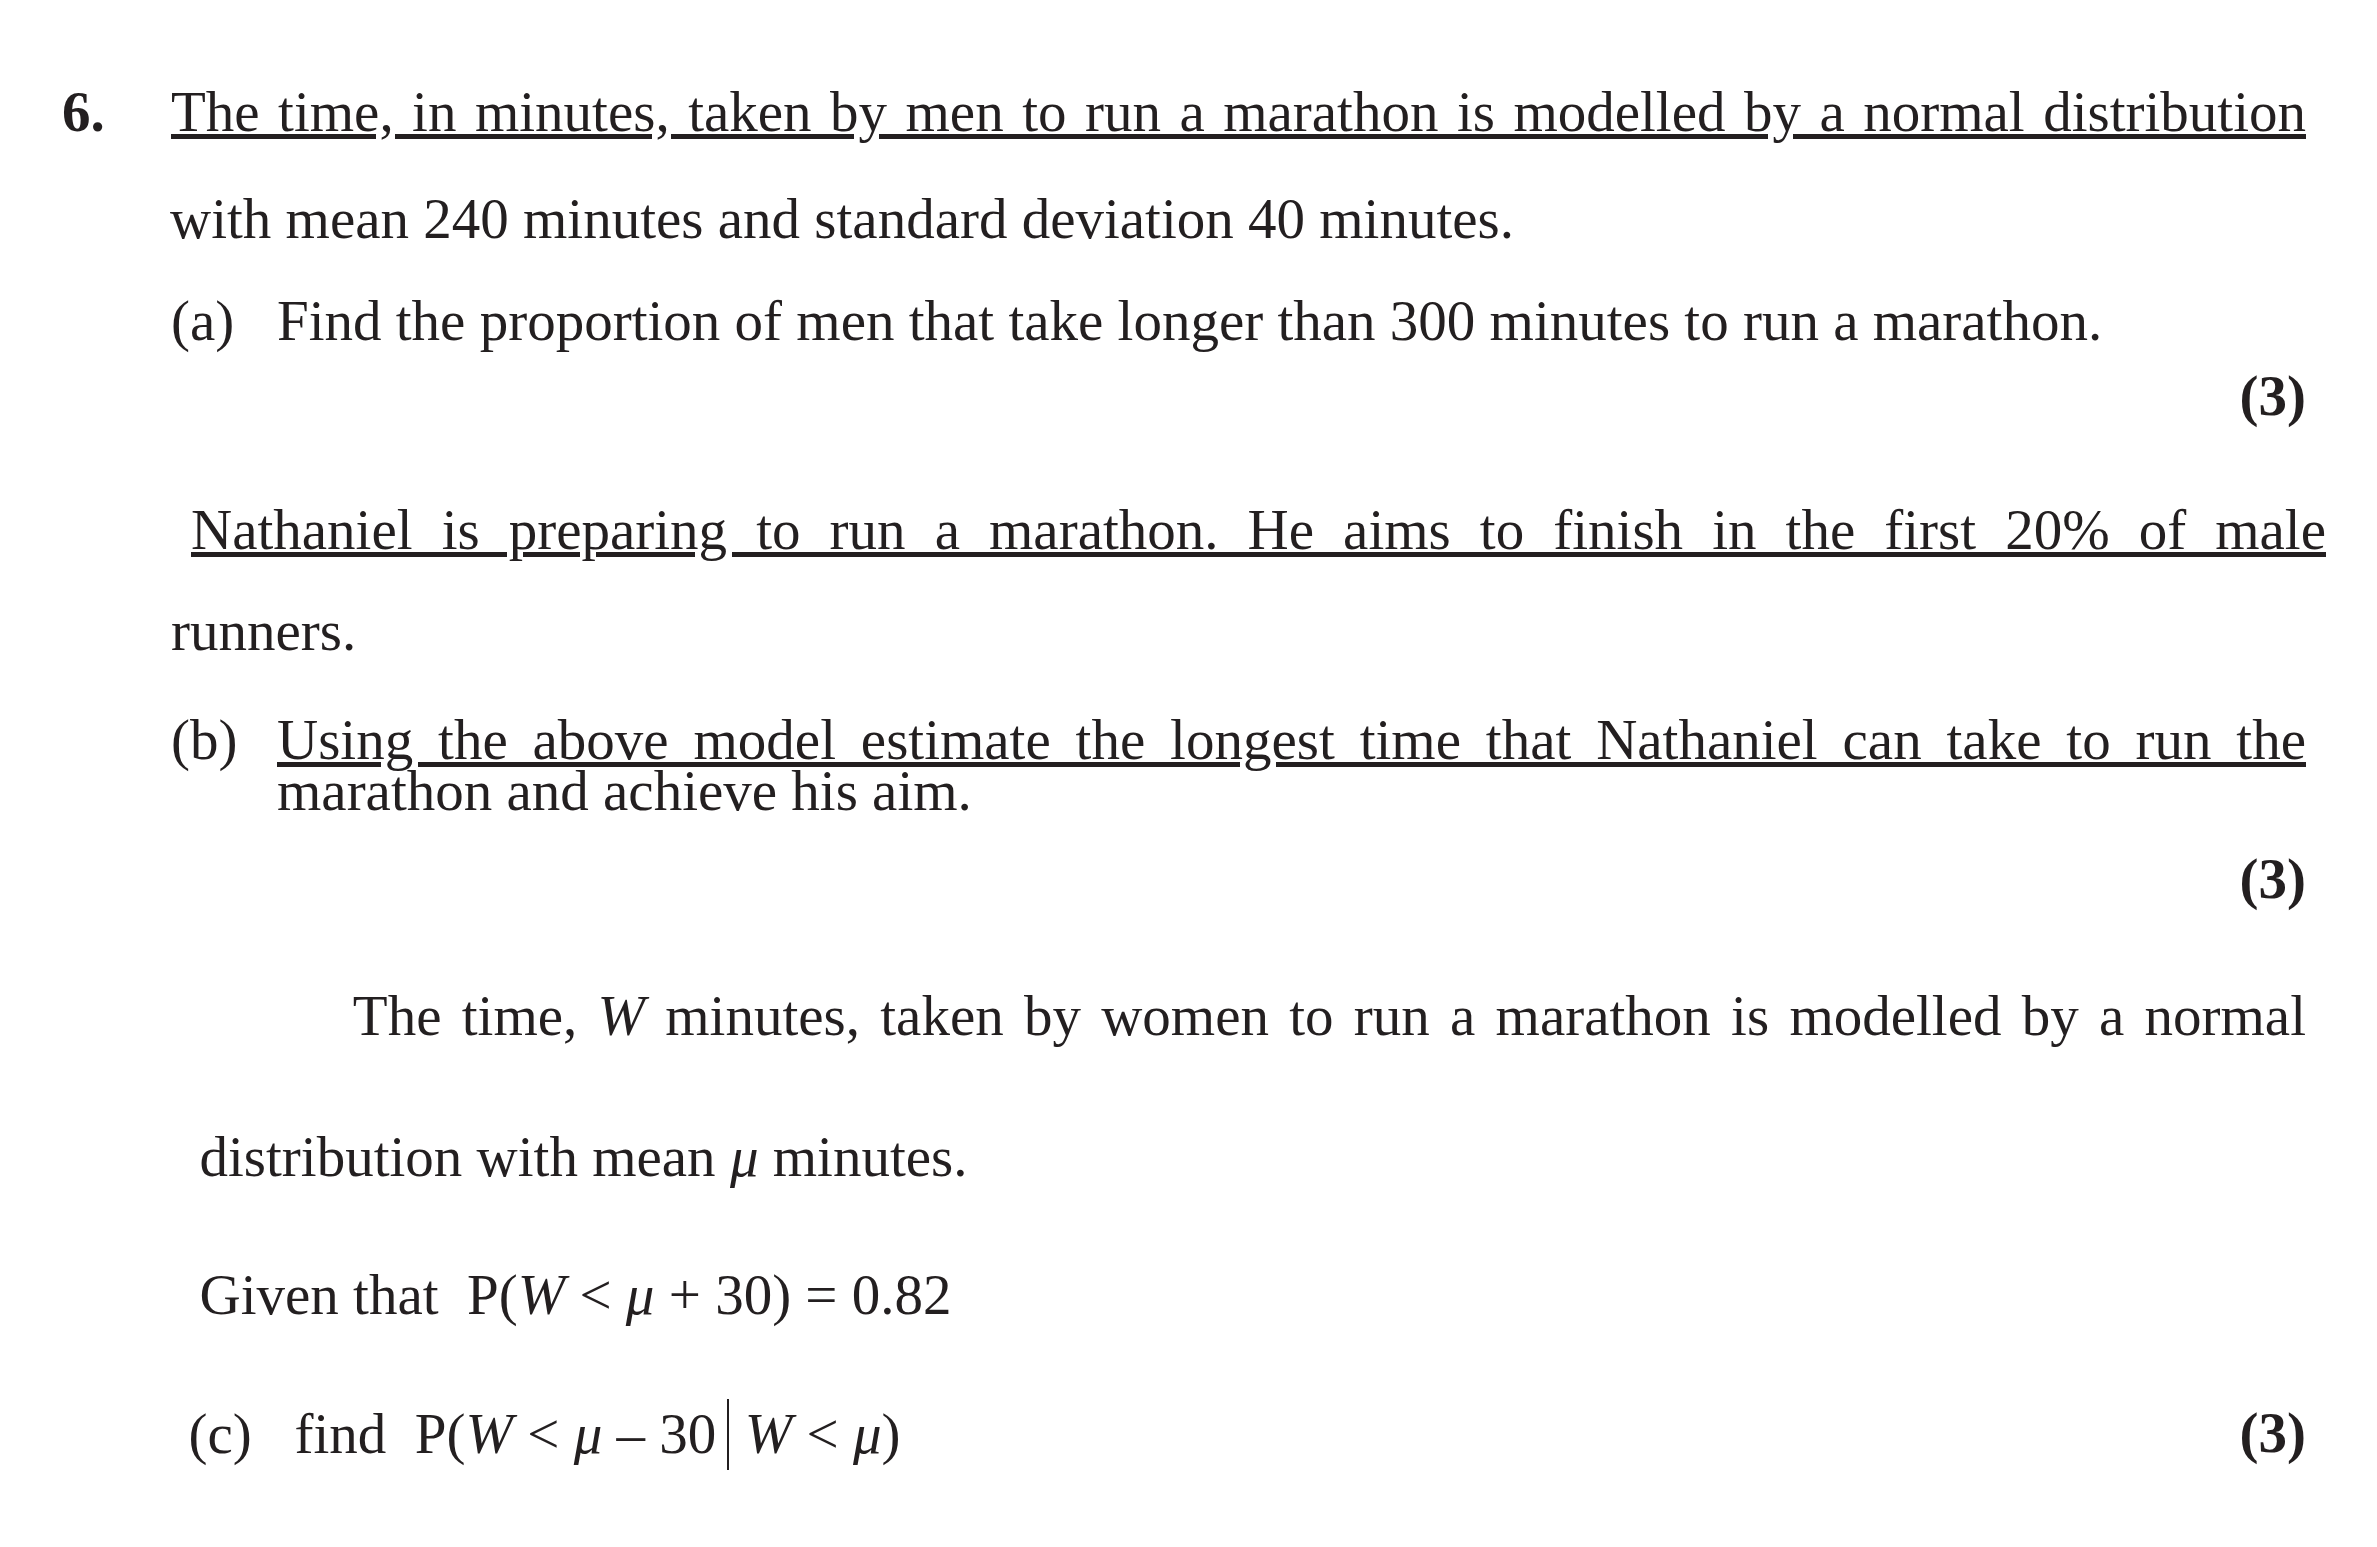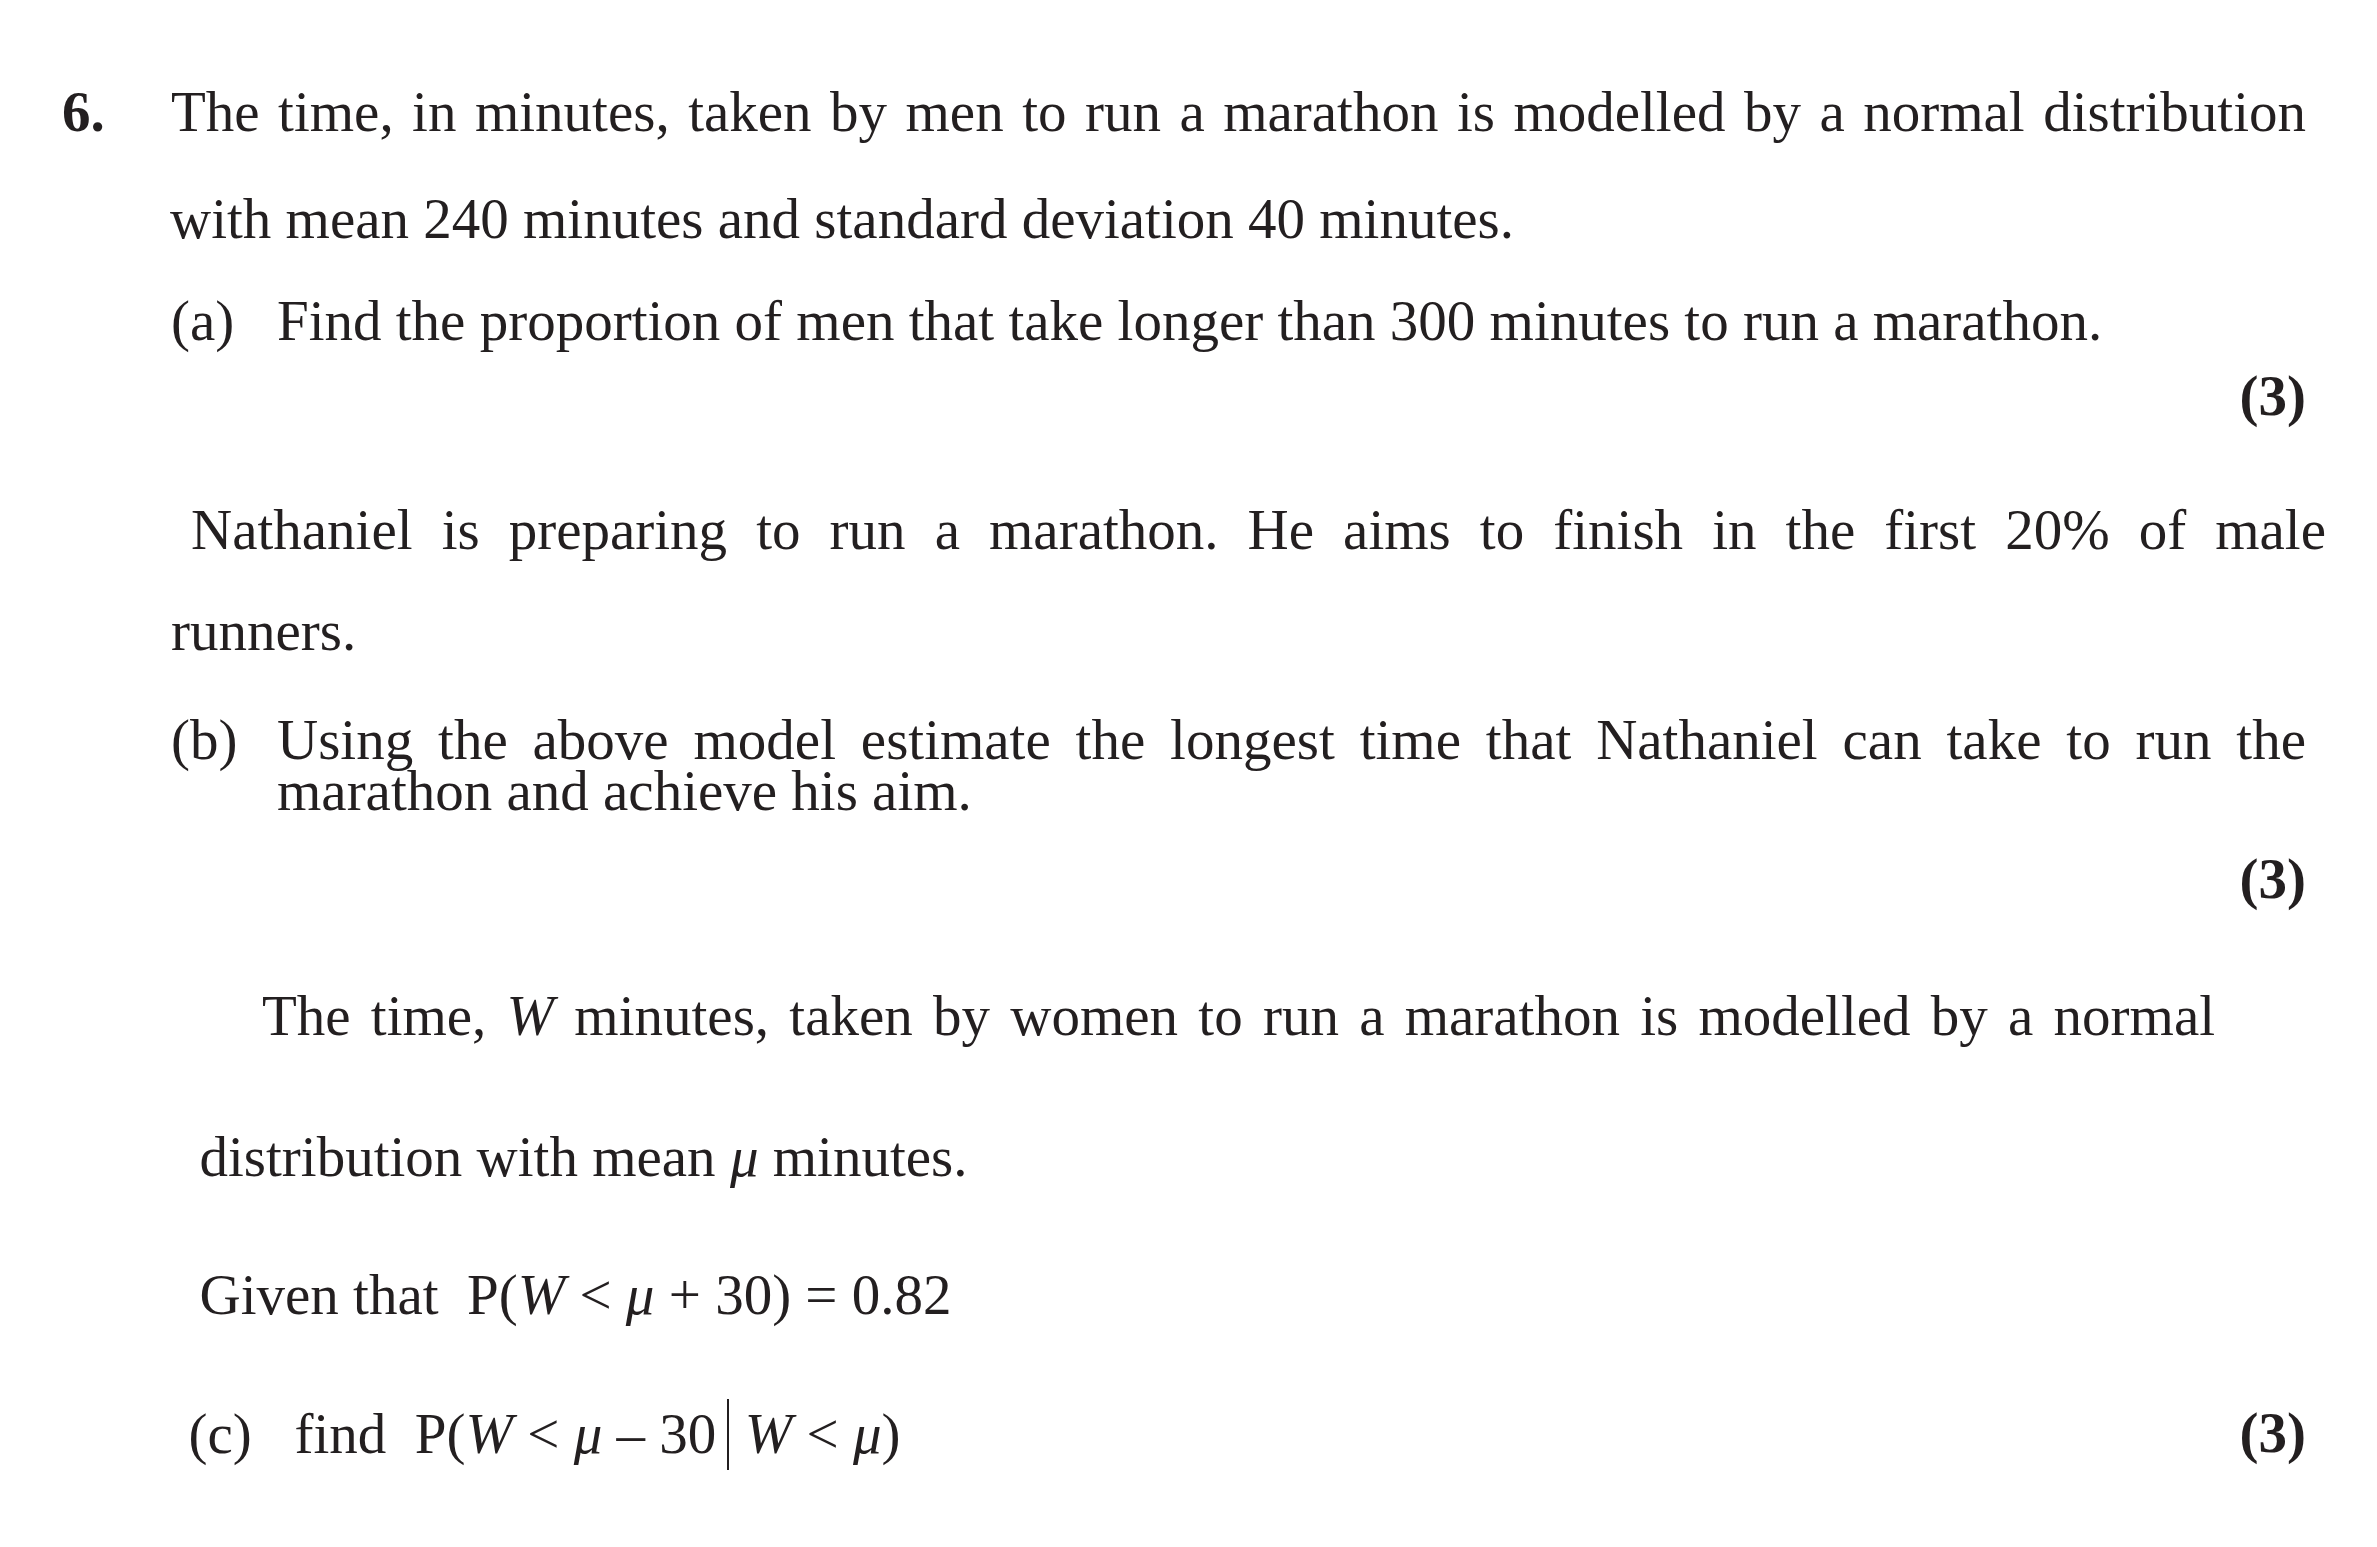--- a/index.html
+++ b/index.html
@@ -1,19 +1,19 @@
 <!DOCTYPE html>
 <html style="font-size:9.5px"><head>
   <meta charset="utf-8">
   <style>
     html, body { margin: 0; padding: 0; background: #ffffff; }
     body { width: 2377px; height: 1547px; position: relative; overflow: hidden;
            font-family: "Liberation Serif", "DejaVu Serif", serif; color: #231f20; }
     .line { position: absolute; font-size: 57px; line-height: 70px; white-space: nowrap; }
-    .just { text-align: justify; text-align-last: justify; white-space: normal; }
+    .just { text-align: justify; text-align-last: justify; white-space: normal; text-decoration: underline; }
     .qnum { position: absolute; left: 62px; top: 77px; font-size: 57px; line-height: 70px; font-weight: bold; }
     .label { display: inline-block; width: 106px; }
     .marks { position: absolute; right: 71px; font-size: 57px; font-weight: bold; line-height: 70px; }
     .it { font-style: italic; }
     .bar { display: inline-block; width: 2.4px; height: 71px; background: #231f20; vertical-align: -16.7px; margin: 0 15.5px 0 10.7px; }
   </style>
 </head>
 <body>
 
 <div class="qnum">6.</div>
@@ -29,21 +29,21 @@
 <div class="line just" style="left:171px; top:495px; width:2135px;margin-left:20px;">Nathaniel is preparing to run a marathon.  He aims to finish in the first 20% of male</div>
 <div class="line" style="left:171px; top:596px;">runners.</div>
 
 <div class="line" style="left:171px; top:705px; width:2135px; display:flex;">
   <span class="label">(b)</span>
     <span class="just" style="flex:1; display:block;">Using the above model estimate the longest time that Nathaniel can take to run the</span>
 </div>
 <div class="line" style="left:277px; top:756px;">marathon and achieve his aim.</div>
 <div class="marks" style="top:844px;">(3)</div>
 
-<div class="line" style="left:171px; top:981px; width:2135px; display:flex; justify-content:center; word-spacing:6px;">
+<div class="line" style="left:171px; top:981px; width:2135px; display:flex; justify-content:flex-end; word-spacing:6px;">
   <span style="white-space:pre;"><span>The time, </span><span class="it">W</span><span> minutes, taken by women to run a marathon is modelled by a normal</span></span>
 </div>
 <div class="line" style="left:171px; top:1052px; white-space:pre;">
   <span>distribution with mean </span><span class="it">μ</span><span> minutes.</span>
 </div>
 
 <div class="line" style="left:171px; top:1190px; white-space:pre;">
   <span>Given that  P(</span><span class="it">W</span><span> &lt; </span><span class="it">μ</span><span> + 30) = 0.82</span>
 </div>
 

